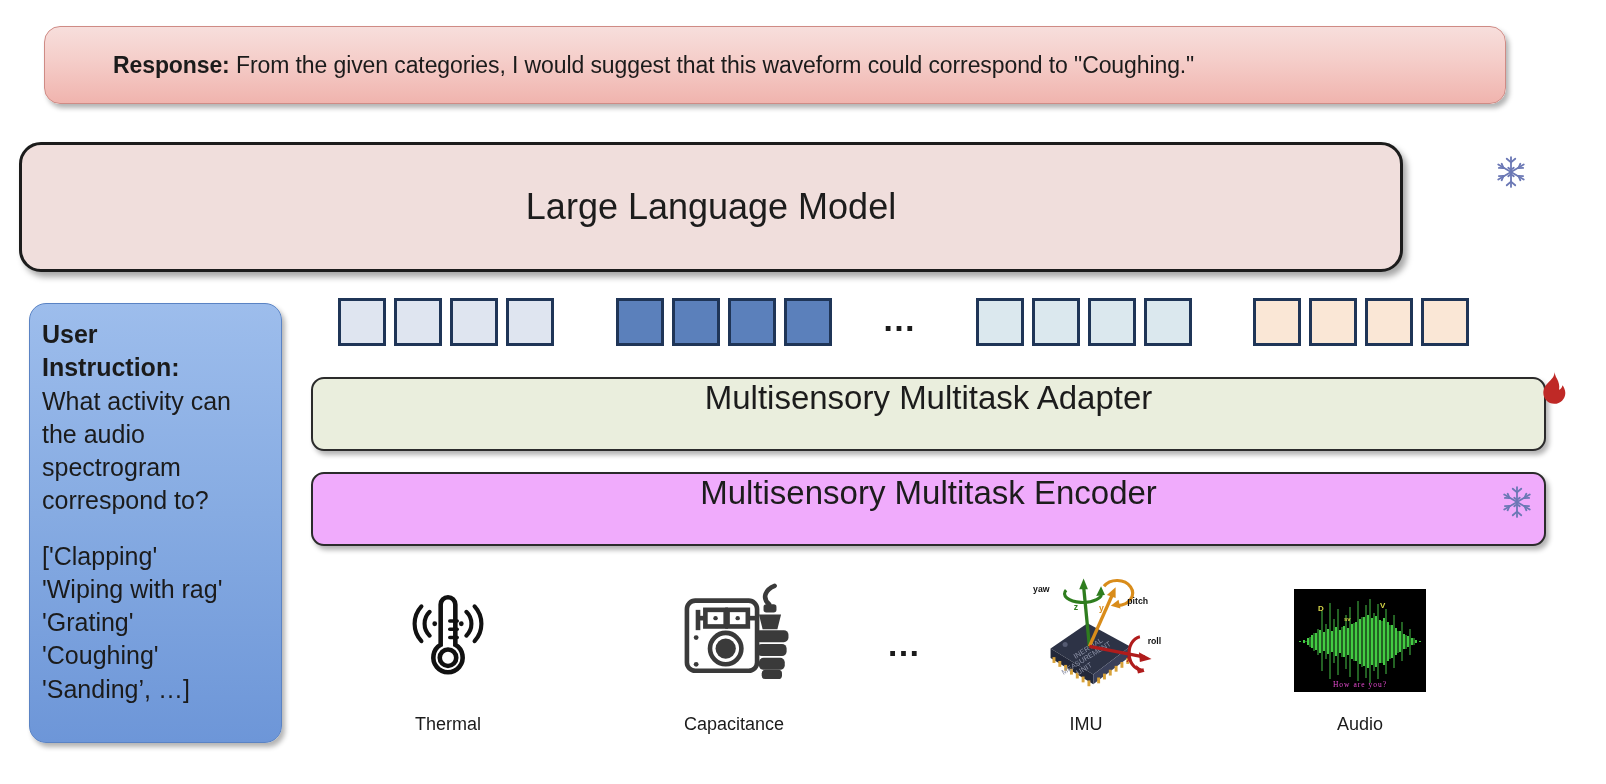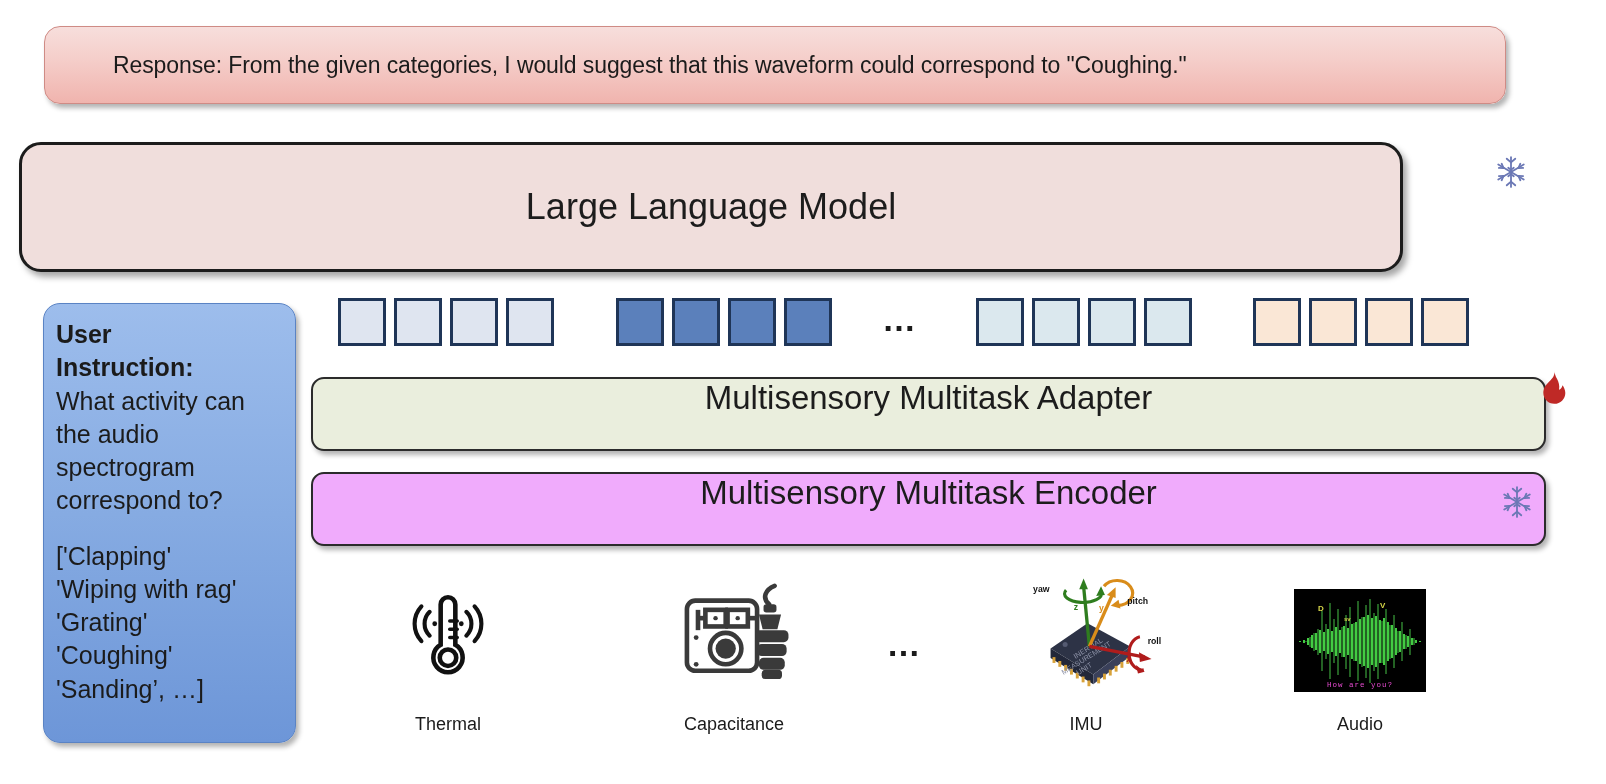--- a/index.html
+++ b/index.html
@@ -31,21 +31,21 @@
     box-sizing: border-box;
     padding-left: 68px;
   }
   #response-banner .resp-text {
     font-size: 23px;
     color: #1b1b1b;
     letter-spacing: -0.1px;
     white-space: nowrap;
   }
   #response-banner .resp-label {
-    font-weight: normal;
+    font-weight: bold;
   }
 
   
   #llm-box {
     position: absolute;
     left: 19px;
     top: 142px;
     width: 1384px;
     height: 130px;
     border-radius: 22px;
@@ -71,21 +71,21 @@
   }
   .flame-icon {
     position: absolute;
     width: 40px;
     height: 44px;
   }
 
   
   #user-box {
     position: absolute;
-    left: 43px;
+    left: 29px;
     top: 303px;
     width: 253px;
     height: 440px;
     border-radius: 17px;
     border: 1.5px solid #5a83c4;
     background: linear-gradient(180deg, #9dbdec 0%, #86abe2 48%, #6d96d8 100%);
     box-shadow: 3px 4px 5px rgba(0,0,0,0.30);
     box-sizing: border-box;
     padding: 14px 10px 3px 12px;
     color: #1b1b1b;
@@ -187,21 +187,21 @@
   .audio-thumb svg { display: block; }
   .audio-caption {
     position: absolute;
     bottom: 3px;
     left: 0;
     right: 0;
     text-align: center;
     font-size: 7.5px;
     color: #e84bd2;
     letter-spacing: 1px;
-    font-family: Liberation Mono, monospace;
+    font-family: Liberation Serif, serif;
   }
 </style>
 </head>
 <body>
 
 <div id="response-banner">
   <div class="resp-text"><span class="resp-label">Response:</span><span> From the given categories, I would suggest that this waveform could correspond to "Coughing."</span></div>
 </div>
 
 <div id="llm-box">

